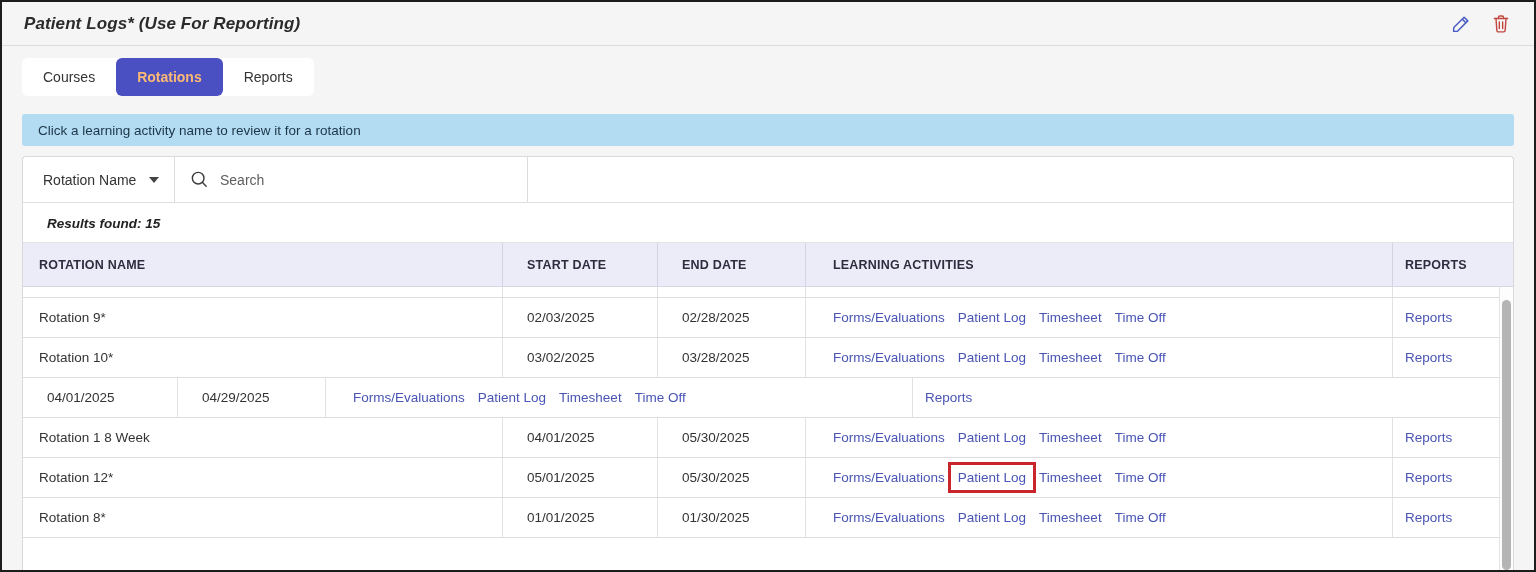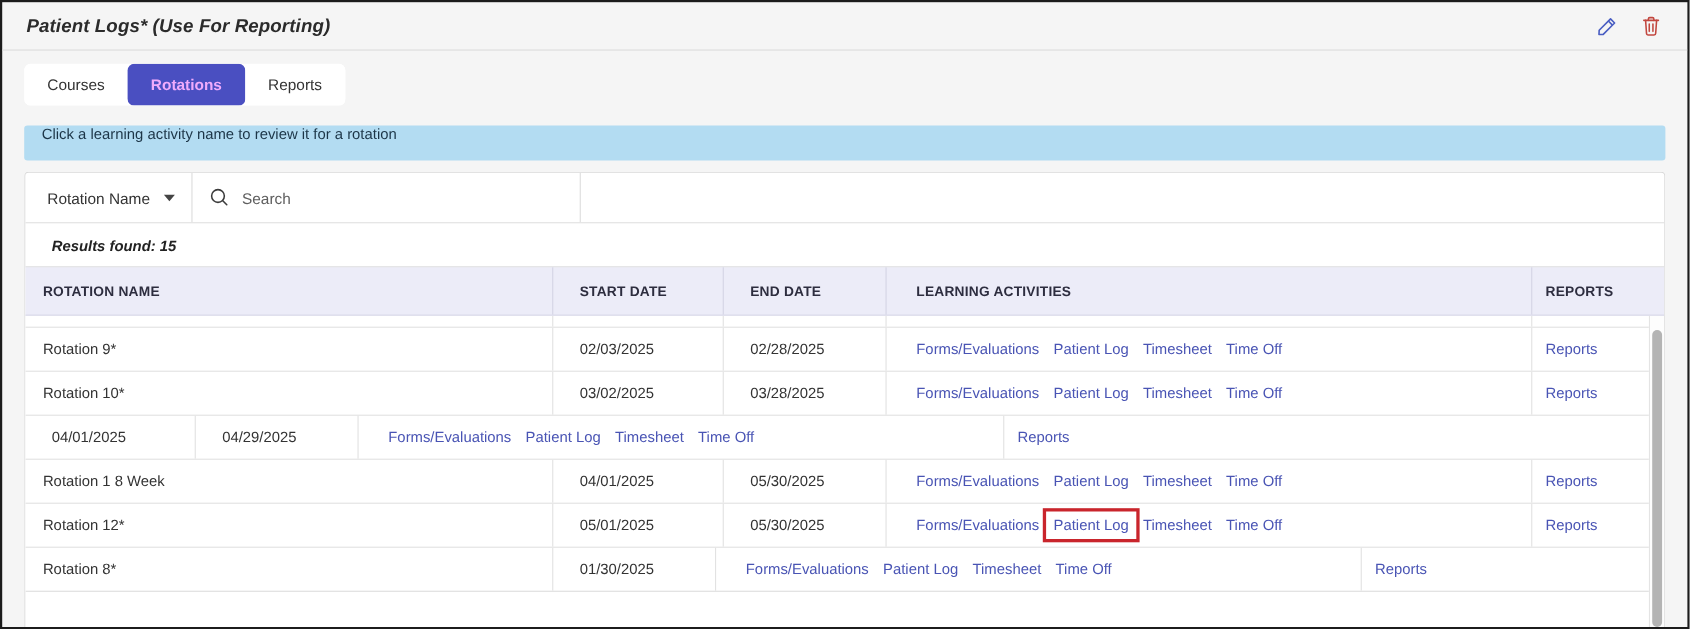--- a/index.html
+++ b/index.html
@@ -31,29 +31,29 @@
 
   
   .tabs-wrap { margin: 12px 0 0 20px; }
   .tabs {
     display: inline-flex; background: #fff; border-radius: 6px; overflow: hidden;
   }
   .tab {
     padding: 11px 21px; font-size: 14px; color: #333; cursor: pointer; background:#fff;
   }
   .tab.active {
-    background: var(--accent, #4a4fc1); color: #f0abfc; font-weight: 700; border-radius: 6px;
+    background: var(--accent, #4a4fc1); color: #fdba74; font-weight: 700; border-radius: 6px;
   }
 
   
   .banner {
     margin: 18px 20px 0; flex: 0 0 32px;
     background: var(--bannerBg, #b3dcf2);
     border-radius: 3px;
-    display: flex; align-items: flex-start;
+    display: flex; align-items: center;
     padding: 0 16px;
     font-size: 13.5px; color: #1c3547;
   }
 
   
   .panel {
     margin: 10px 20px 0; flex: 1 1 auto;
     background: #fff;
     border: 1px solid #d9d9d9; border-bottom: none;
     border-radius: 4px 4px 0 0;
@@ -265,20 +265,21 @@
               <span class="link hl">Patient Log</span>
               <span class="link">Timesheet</span>
               <span class="link">Time Off</span>
             </div>
             <div class="td c5">
               <span class="link">Reports</span>
             </div>
           </div>
           <div class="trow">
             <div class="td c1">Rotation 8*</div>
+            <div class="td c2">01/01/2025</div>
             <div class="td c3">01/30/2025</div>
             <div class="td c4 acts">
               <span class="link">Forms/Evaluations</span>
               <span class="link">Patient Log</span>
               <span class="link">Timesheet</span>
               <span class="link">Time Off</span>
             </div>
             <div class="td c5">
               <span class="link">Reports</span>
             </div>

